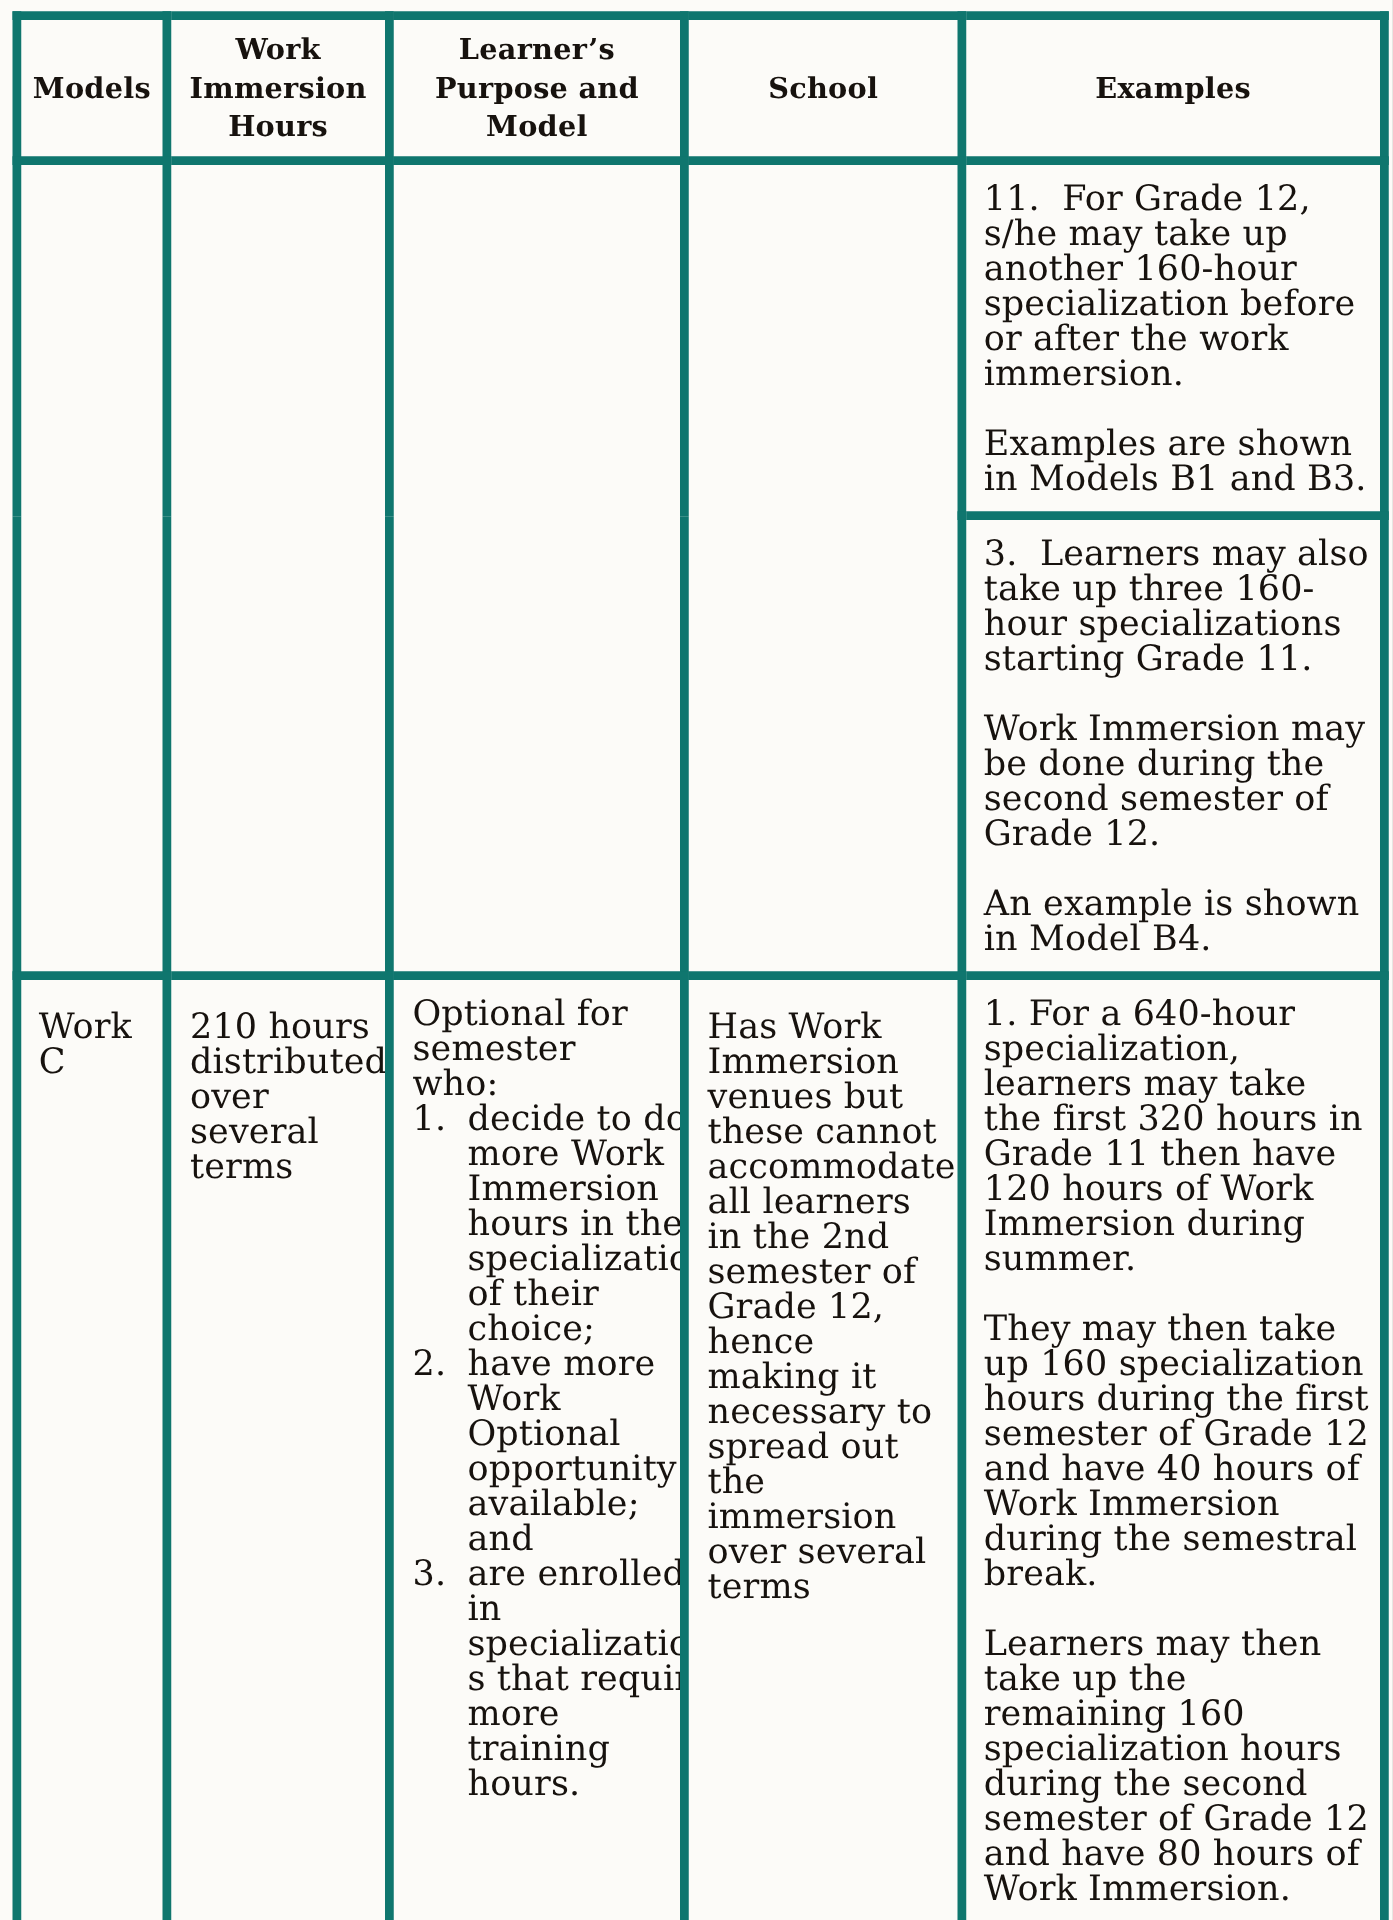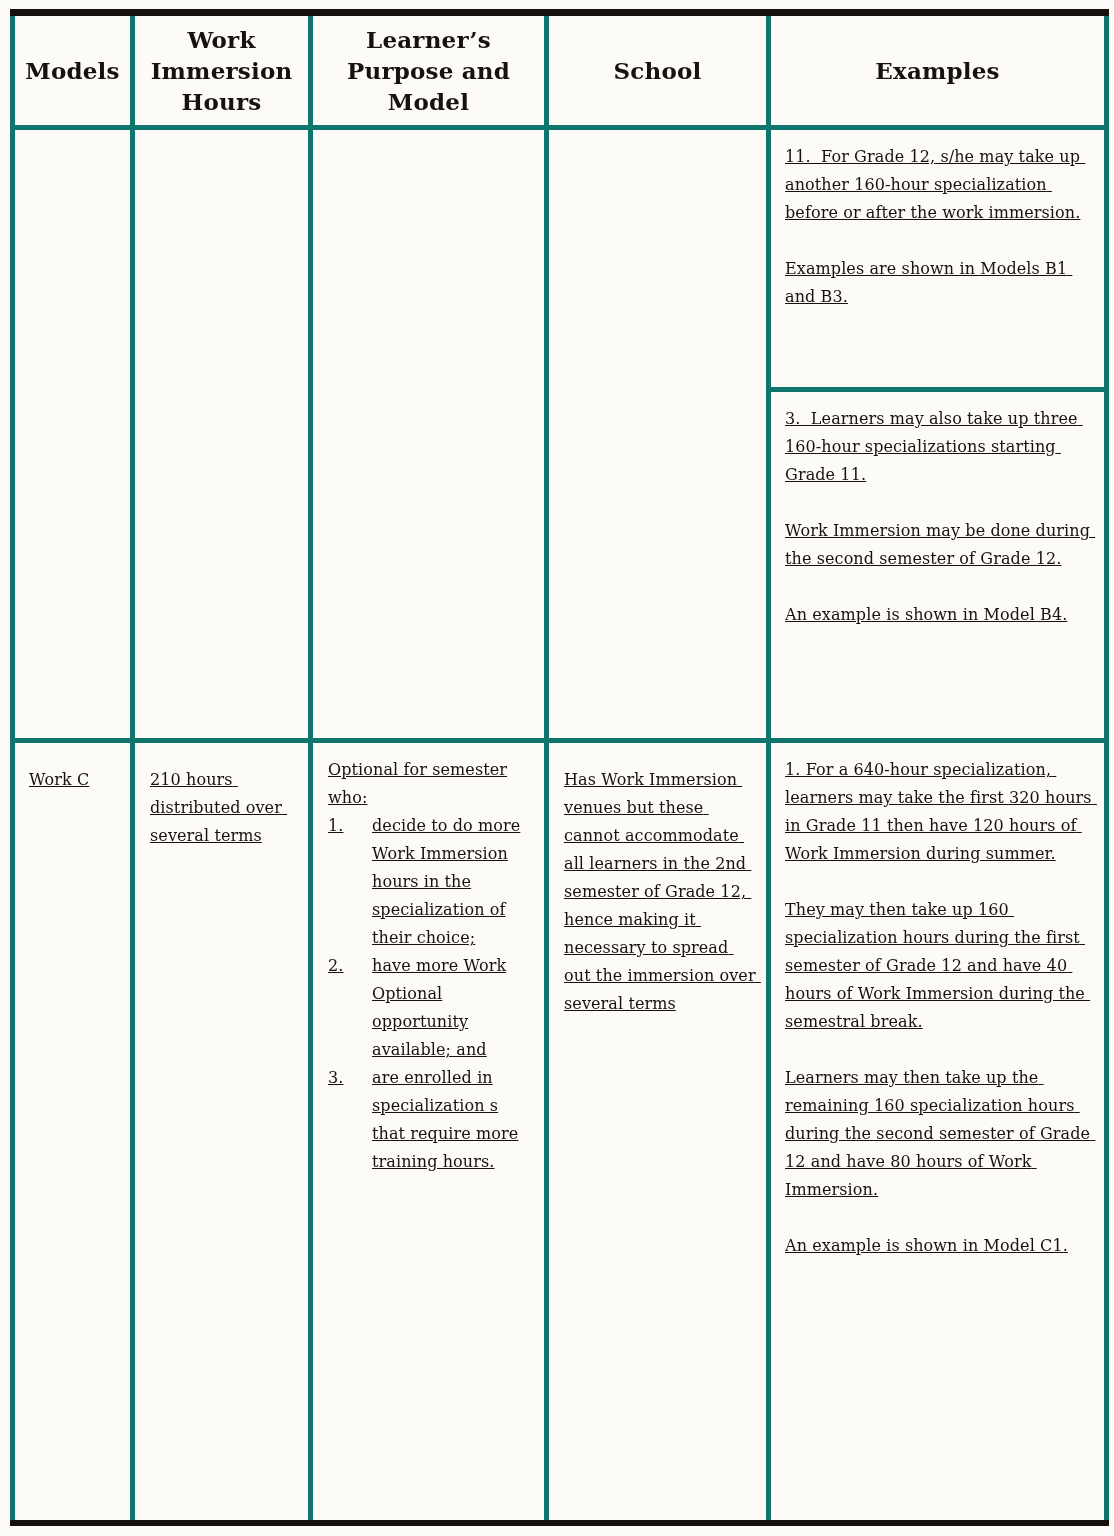--- a/index.html
+++ b/index.html
@@ -16,40 +16,39 @@
     position:absolute;left:10px;top:9px;
     width:1094px;
     border-collapse:collapse;
     table-layout:fixed;
     border-top:7px solid #15110d;
     border-bottom:6px solid #15110d;
     border-left:3px solid #15110d;
     border-right:3px solid #15110d;
   }
   .doc-table th,.doc-table td{
-    border:5px solid #0f766e;
+    border:7px solid #0f766e;
     box-sizing:border-box;
     overflow:hidden;
   }
   .doc-table th{
     font-size:23px;
     font-weight:bold;
     text-align:center;
     vertical-align:middle;
     line-height:1.35;
     padding:8px 8px;
     letter-spacing:0.2px;
   }
   .doc-table td{
     vertical-align:top;
-    font-size:16px;
+    font-size:28px;
     line-height:28px;
     padding:13px 8px 12px 15px;
     letter-spacing:0.1px;
-    text-decoration:underline;
   }
   tr.r-head{height:110px;}
   tr.r-cont-a{height:262px;}
   tr.r-cont-b{height:351px;}
   tr.r-model-c{height:782px;}
   .cell p{
     margin:0 0 28px 0;
     white-space:pre-wrap;
   }
   .cell p:last-child{margin-bottom:0;margin-top:10px;}

